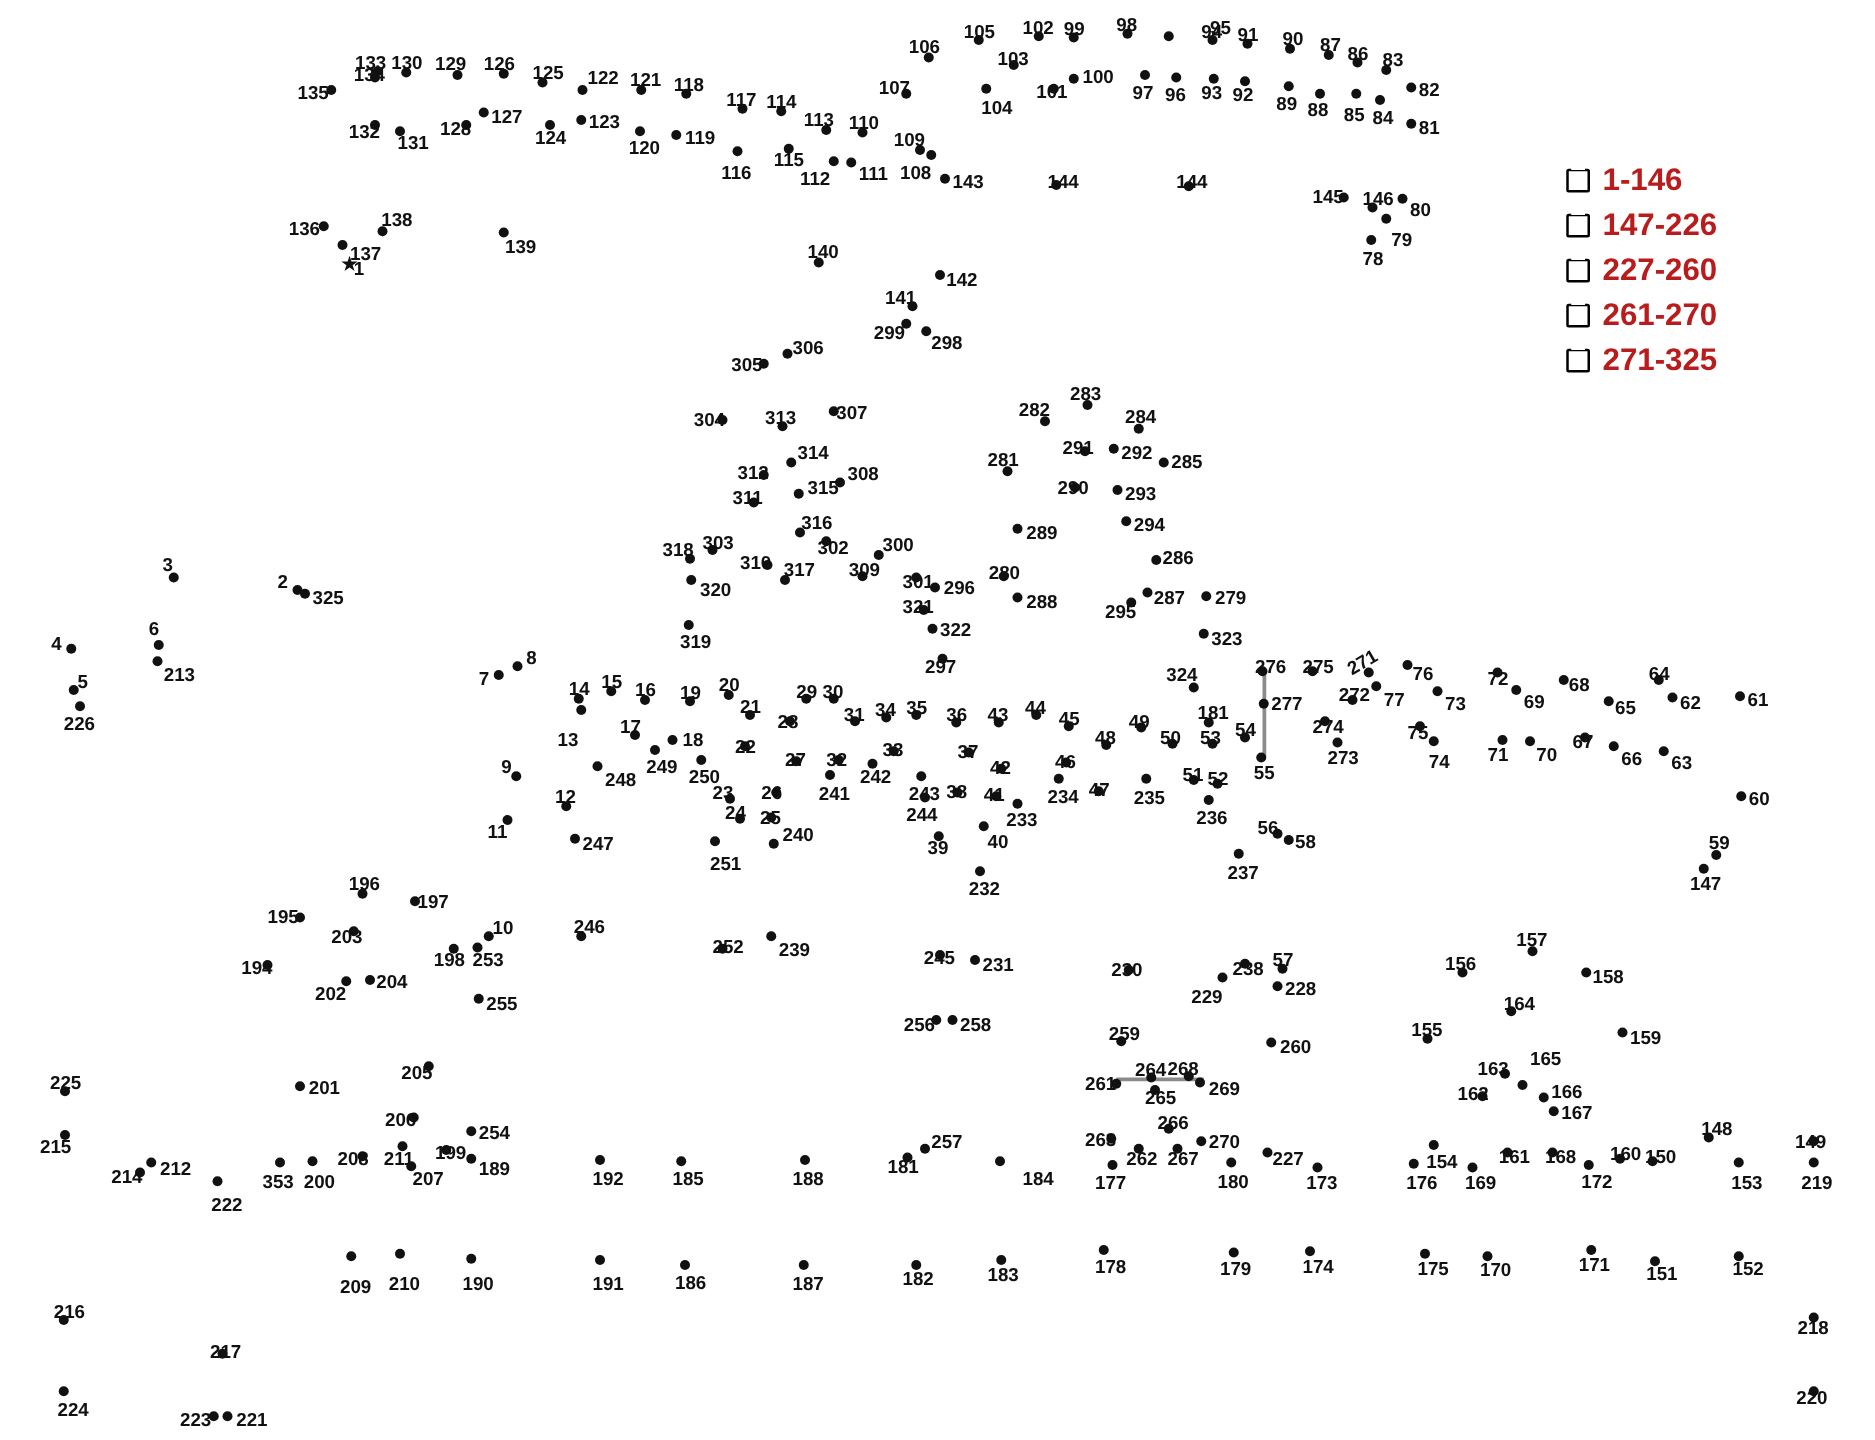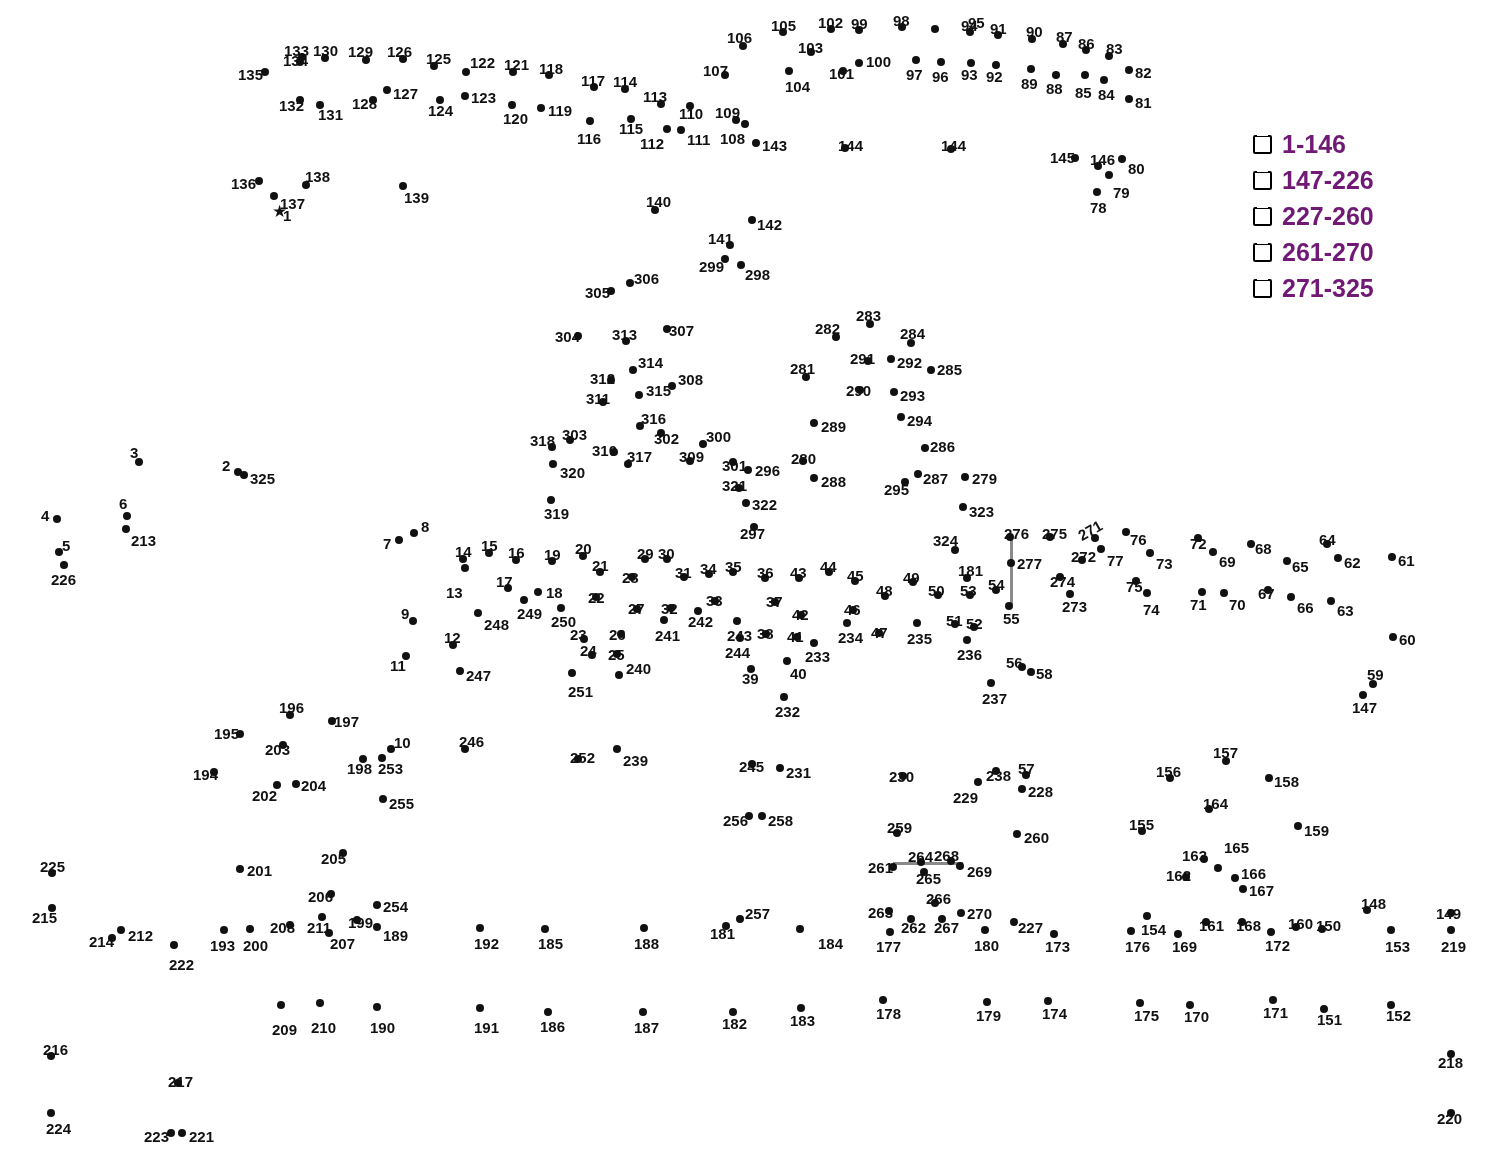--- a/index.html
+++ b/index.html
@@ -84,21 +84,21 @@
     position: absolute;
     left: 2px;
     top: -4px;
     width: 11px;
     height: 3px;
     background: #ffffff;
   }
   #legend .legend-label {
     font-size: 25px;
     font-weight: bold;
-    color: #701a75;
+    color: #b91c1c;
   }
 </style>
 </head>
 <body>
 
 <div id="puzzle">
     <div class="connector" style="left: 1010px; top: 535px; width: 3px; height: 70px;"></div>
     <div class="connector" style="left: 893px; top: 862px; width: 70px; height: 3px;"></div>
     <div class="lbl" style="left: 283px; top: 208px;">1</div>
     <div class="dot" style="left: 238px; top: 472px;"></div>
@@ -311,21 +311,21 @@
     <div class="lbl" style="left: 771px; top: 18px;">105</div>
     <div class="dot" style="left: 743px; top: 46px;"></div>
     <div class="lbl" style="left: 727px; top: 30px;">106</div>
     <div class="dot" style="left: 725px; top: 75px;"></div>
     <div class="lbl" style="left: 703px; top: 63px;">107</div>
     <div class="dot" style="left: 745px; top: 124px;"></div>
     <div class="lbl" style="left: 720px; top: 131px;">108</div>
     <div class="dot" style="left: 736px; top: 120px;"></div>
     <div class="lbl" style="left: 715px; top: 105px;">109</div>
     <div class="dot" style="left: 690px; top: 106px;"></div>
-    <div class="lbl" style="left: 679px; top: 106px; text-align: right;">110</div>
+    <div class="lbl" style="left: 679px; top: 91px; text-align: right;">110</div>
     <div class="dot" style="left: 681px; top: 130px;"></div>
     <div class="lbl" style="left: 687px; top: 132px;">111</div>
     <div class="dot" style="left: 667px; top: 129px;"></div>
     <div class="lbl" style="left: 640px; top: 136px;">112</div>
     <div class="dot" style="left: 661px; top: 104px;"></div>
     <div class="lbl" style="left: 643px; top: 89px;">113</div>
     <div class="dot" style="left: 625px; top: 89px;"></div>
     <div class="lbl" style="left: 613px; top: 74px;">114</div>
     <div class="dot" style="left: 631px; top: 119px;"></div>
     <div class="lbl" style="left: 619px; top: 121px;">115</div>
@@ -479,21 +479,21 @@
     <div class="lbl" style="left: 634px; top: 936px;">188</div>
     <div class="dot" style="left: 377px; top: 927px;"></div>
     <div class="lbl" style="left: 383px; top: 928px;">189</div>
     <div class="dot" style="left: 377px; top: 1007px;"></div>
     <div class="lbl" style="left: 370px; top: 1020px;">190</div>
     <div class="dot" style="left: 480px; top: 1008px;"></div>
     <div class="lbl" style="left: 474px; top: 1020px;">191</div>
     <div class="dot" style="left: 480px; top: 928px;"></div>
     <div class="lbl" style="left: 474px; top: 936px;">192</div>
     <div class="dot" style="left: 224px; top: 930px;"></div>
-    <div class="lbl" style="left: 210px; top: 938px;">193</div>
+    <div class="lbl" style="left: 210px; top: 938px;">353</div>
     <div class="dot" style="left: 214px; top: 772px;"></div>
     <div class="lbl" style="left: 193px; top: 767px;">194</div>
     <div class="dot" style="left: 240px; top: 734px;"></div>
     <div class="lbl" style="left: 214px; top: 726px;">195</div>
     <div class="dot" style="left: 290px; top: 715px;"></div>
     <div class="lbl" style="left: 279px; top: 700px;">196</div>
     <div class="dot" style="left: 332px; top: 721px;"></div>
     <div class="lbl" style="left: 334px; top: 714px;">197</div>
     <div class="dot" style="left: 363px; top: 759px;"></div>
     <div class="lbl" style="left: 347px; top: 761px;">198</div>

